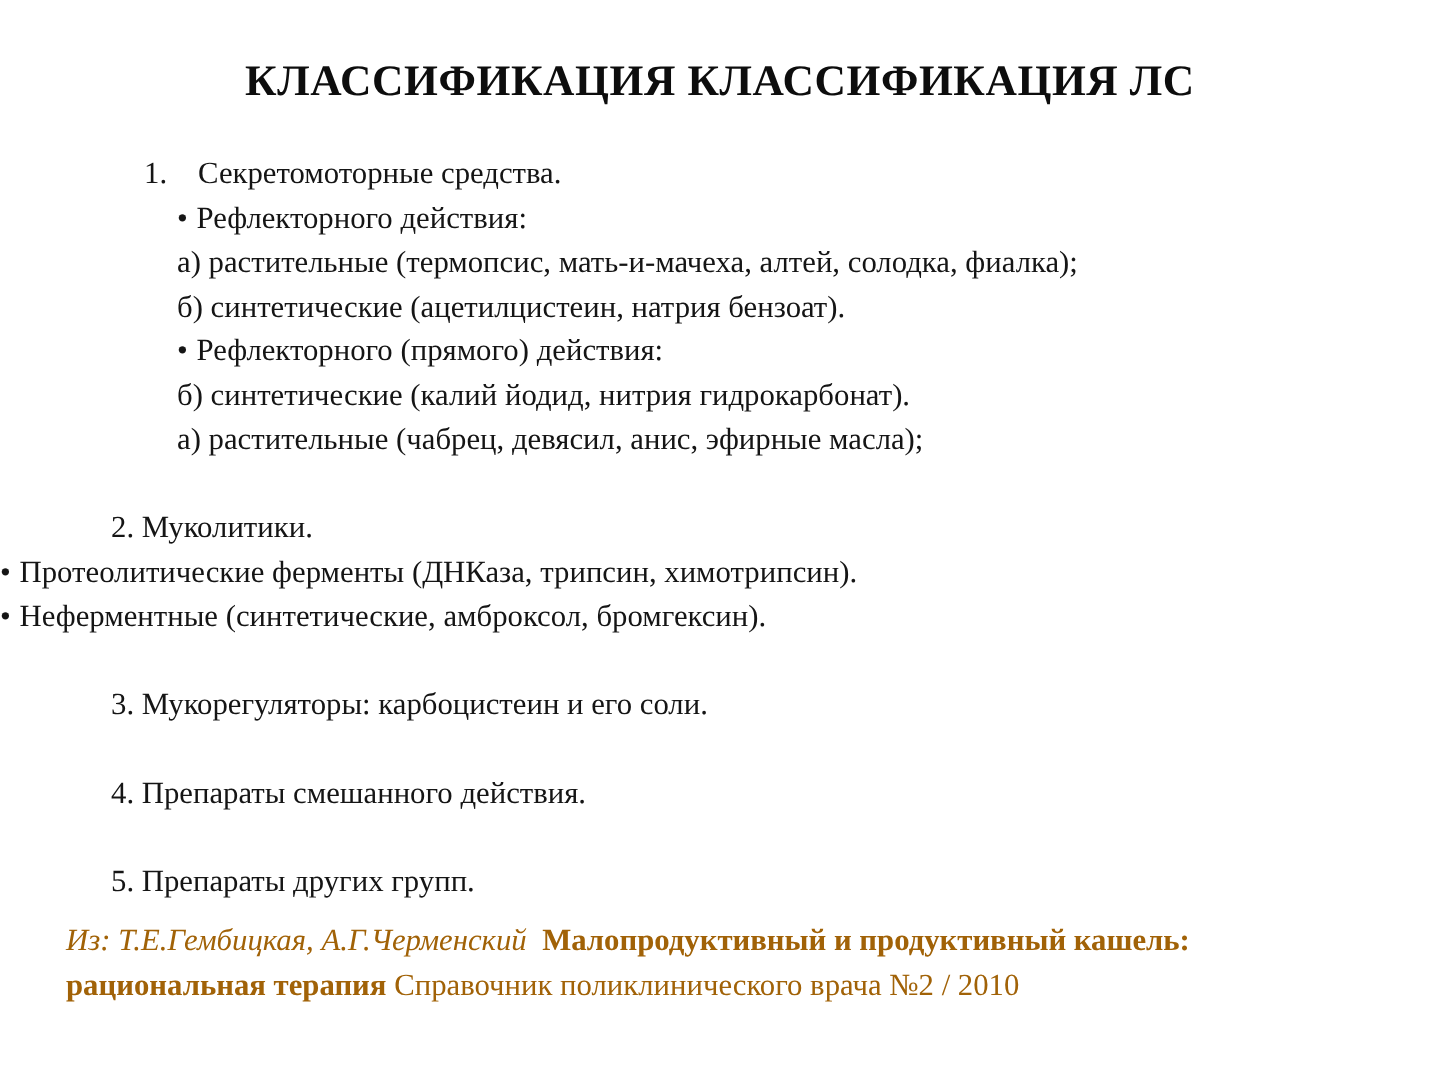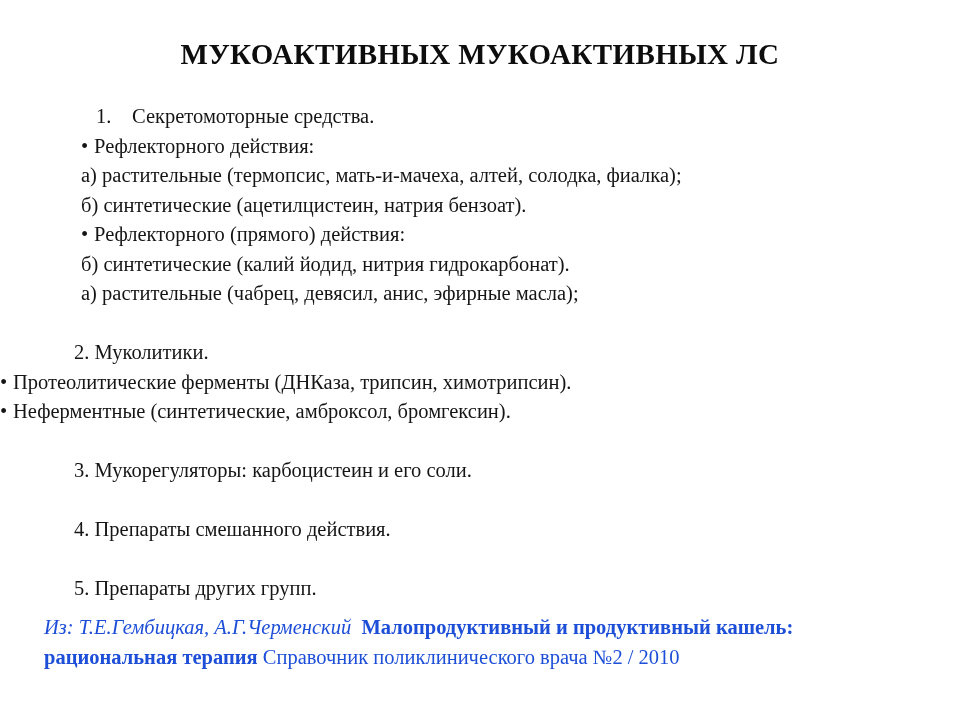--- a/index.html
+++ b/index.html
@@ -75,21 +75,21 @@
     text-align: center;
   }
 
   
   .line.numbered {
     padding-left: 74px;
   }
 
   
   .line.sub {
-    padding-left: 81px;
+    padding-left: 118px;
   }
 
   
   .line.sub2 {
   }
 
   .bullet {
     display: inline-block;
     width: 13px;
   }
@@ -99,39 +99,39 @@
   }
 
   
   .citation {
     position: absolute;
     left: 44px;
     top: 612px;
     width: 872px;
     font-size: 20.5px;
     line-height: 30px;
-    color: #1d4ed8;
+    color: #a16207;
   }
   .cit-italic {
     font-style: italic;
   }
   .cit-bold {
     font-weight: bold;
   }
   .cit-plain {
     font-style: normal;
     font-weight: normal;
   }
 </style>
 </head>
 <body>
 
 <div class="slide">
 
-  <div class="slide-title">МУКОАКТИВНЫХ МУКОАКТИВНЫХ ЛС</div>
+  <div class="slide-title">КЛАССИФИКАЦИЯ КЛАССИФИКАЦИЯ ЛС</div>
 
   <div class="content">
 
     <div class="group">
       <div class="line numbered-wide">
         <span class="num">1.</span><span class="txt">Секретомоторные средства.</span>
       </div>
       <div class="line sub"><span class="bullet">•</span><span>Рефлекторного действия:</span></div>
       <div class="line sub"><span>а) растительные (термопсис, мать-и-мачеха, алтей, солодка, фиалка);</span></div>
       <div class="line sub"><span>б) синтетические (ацетилцистеин, натрия бензоат).</span></div>

